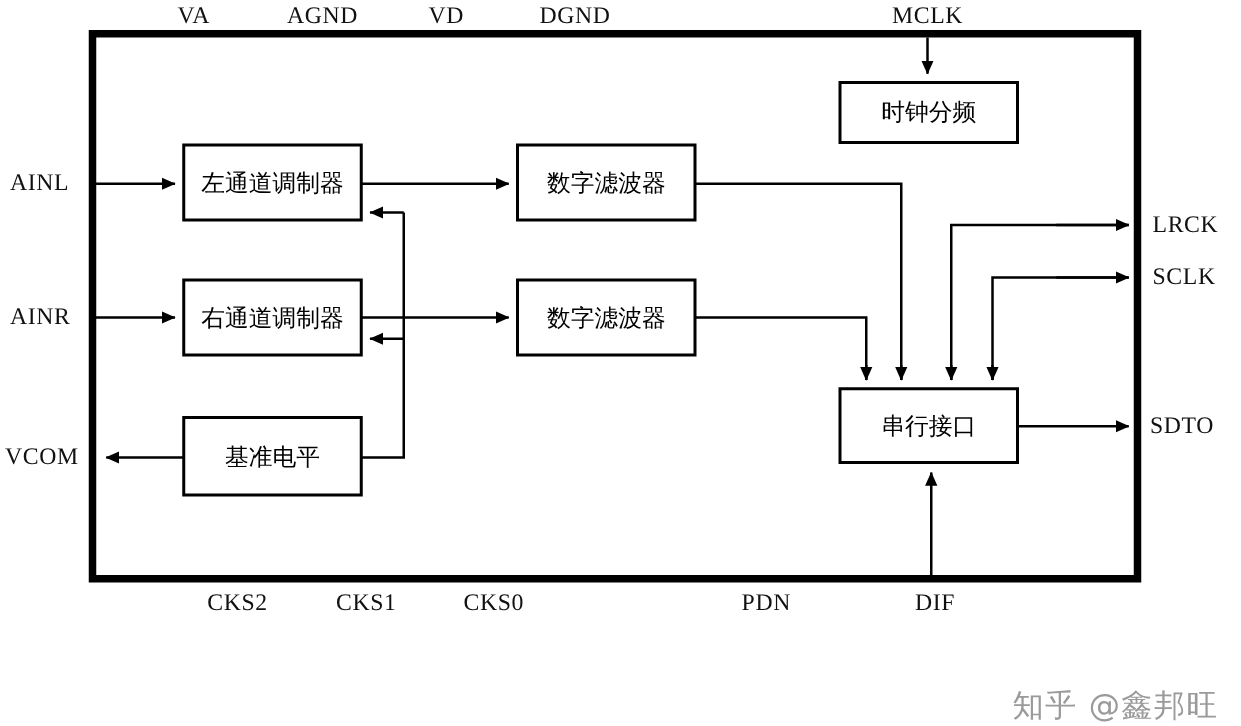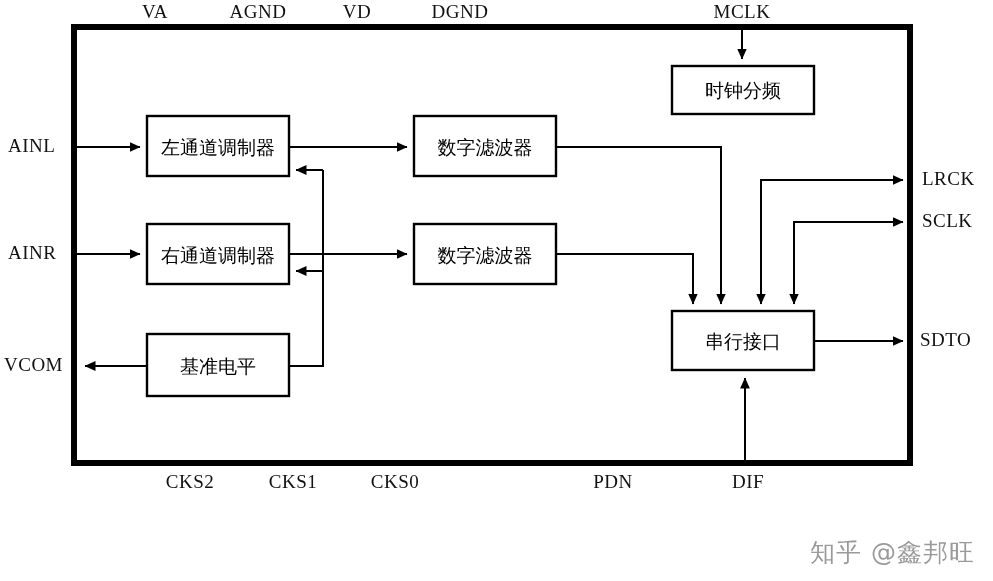--- a/index.html
+++ b/index.html
@@ -55,21 +55,21 @@
     fill: #111111;
     text-anchor: middle;
     dominant-baseline: middle;
     letter-spacing: 0.5px;
   }
   .pin-label.left  { text-anchor: start; }
   .pin-label.rightal { text-anchor: start; }
   .watermark {
     position: absolute;
     right: 18px;
-    bottom: 12px;
+    bottom: 0;
     font-family: "DejaVu Sans", sans-serif;
     font-size: 25px;
     color: #9a9a9a;
     letter-spacing: 1px;
     white-space: nowrap;
     user-select: none;
   }
 </style>
 </head>
 <body>

